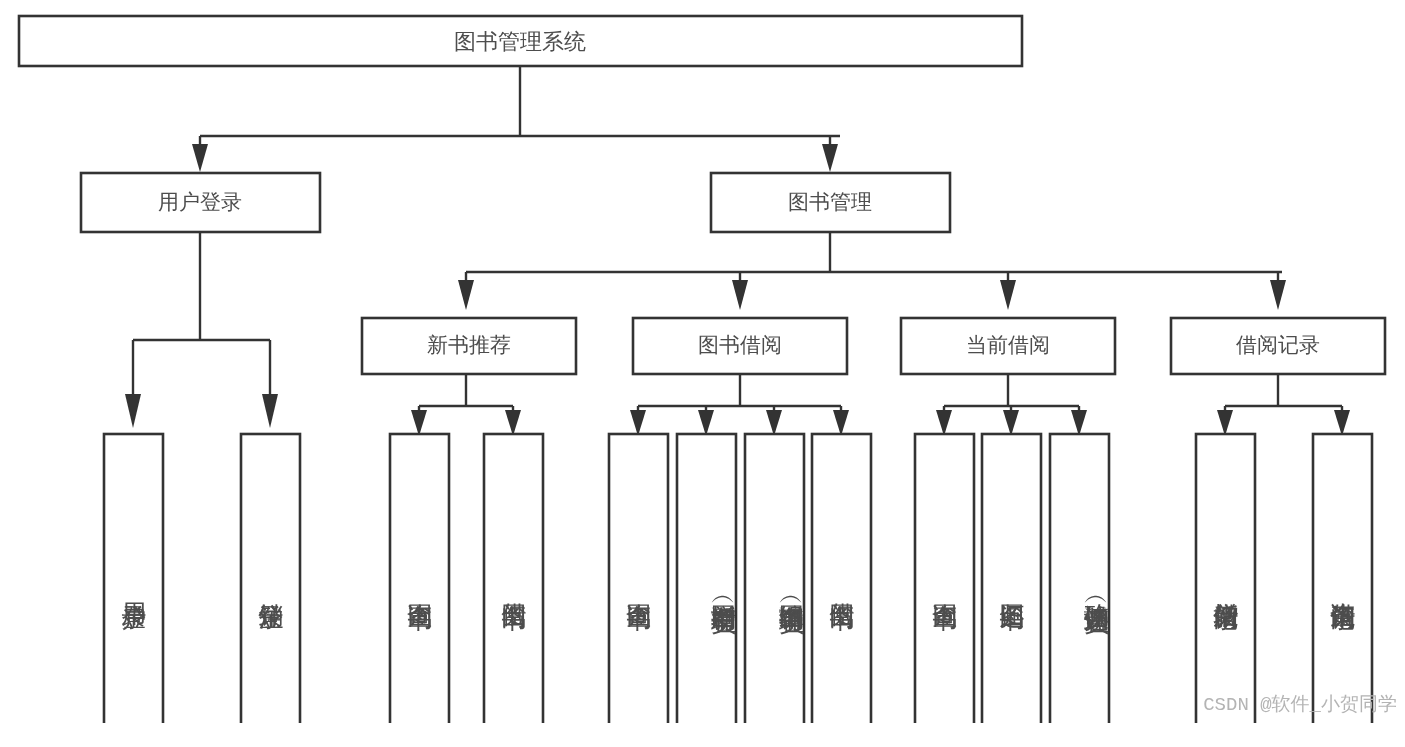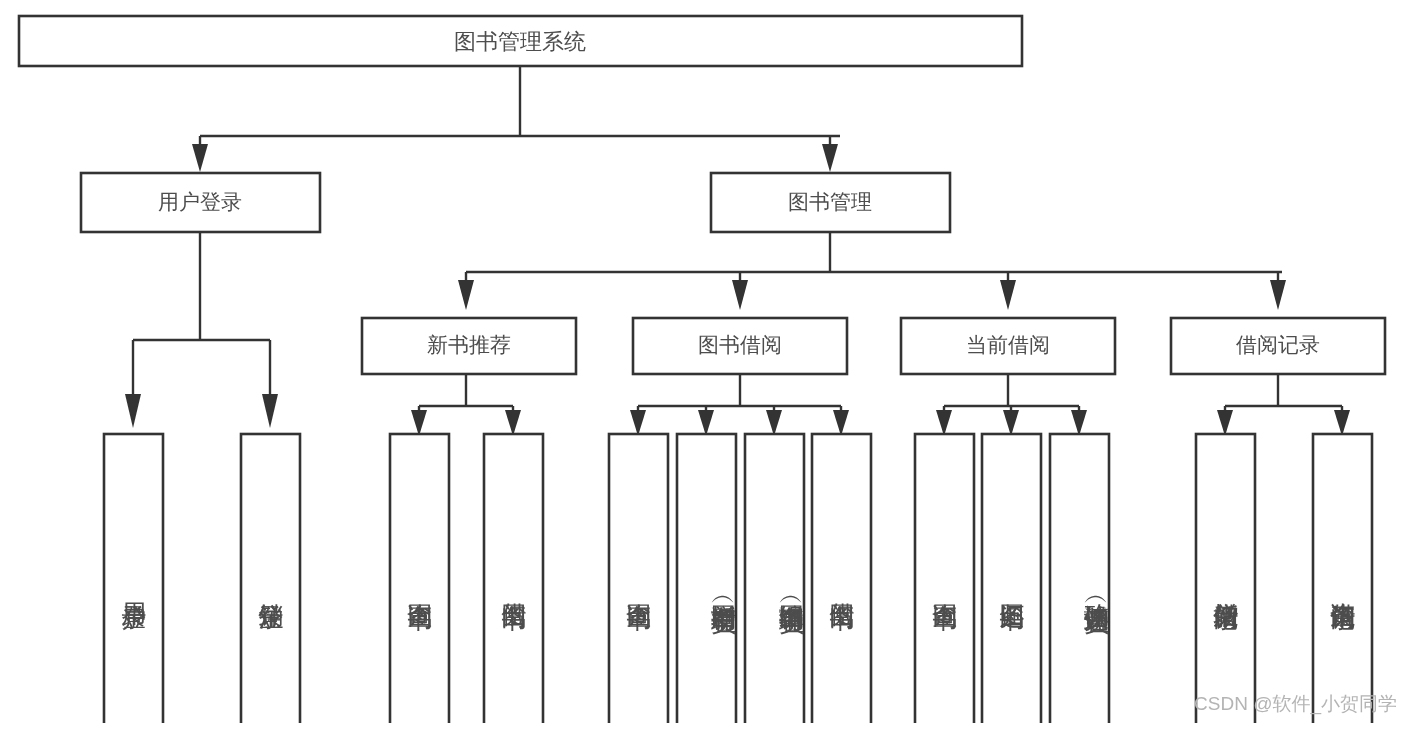--- a/index.html
+++ b/index.html
@@ -61,21 +61,21 @@
     align-items: center;
     justify-content: center;
     white-space: nowrap;
     letter-spacing: 0.04em;
     pointer-events: none;
   }
   .watermark {
     position: absolute;
     right: 8px;
     bottom: 6px;
-    font-family: Liberation Sans, sans-serif;
+    font-family: Liberation Mono, monospace;
     font-size: 19px;
     color: #b4b4b4;
     white-space: nowrap;
   }
 </style>
 </head>
 <body>
 
 <div id="diagram-root">
 

